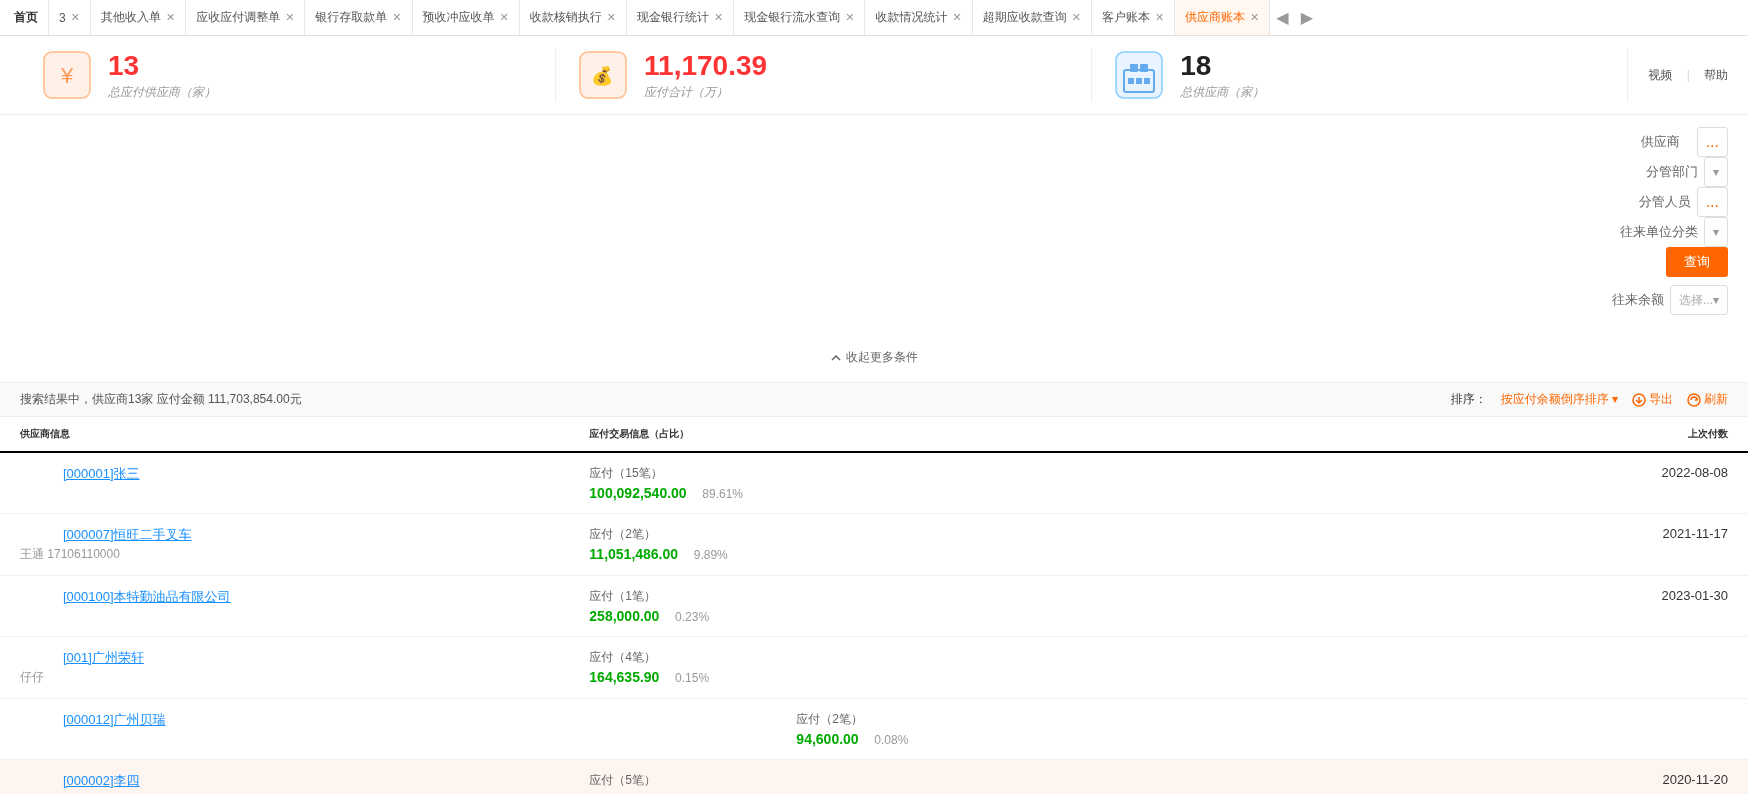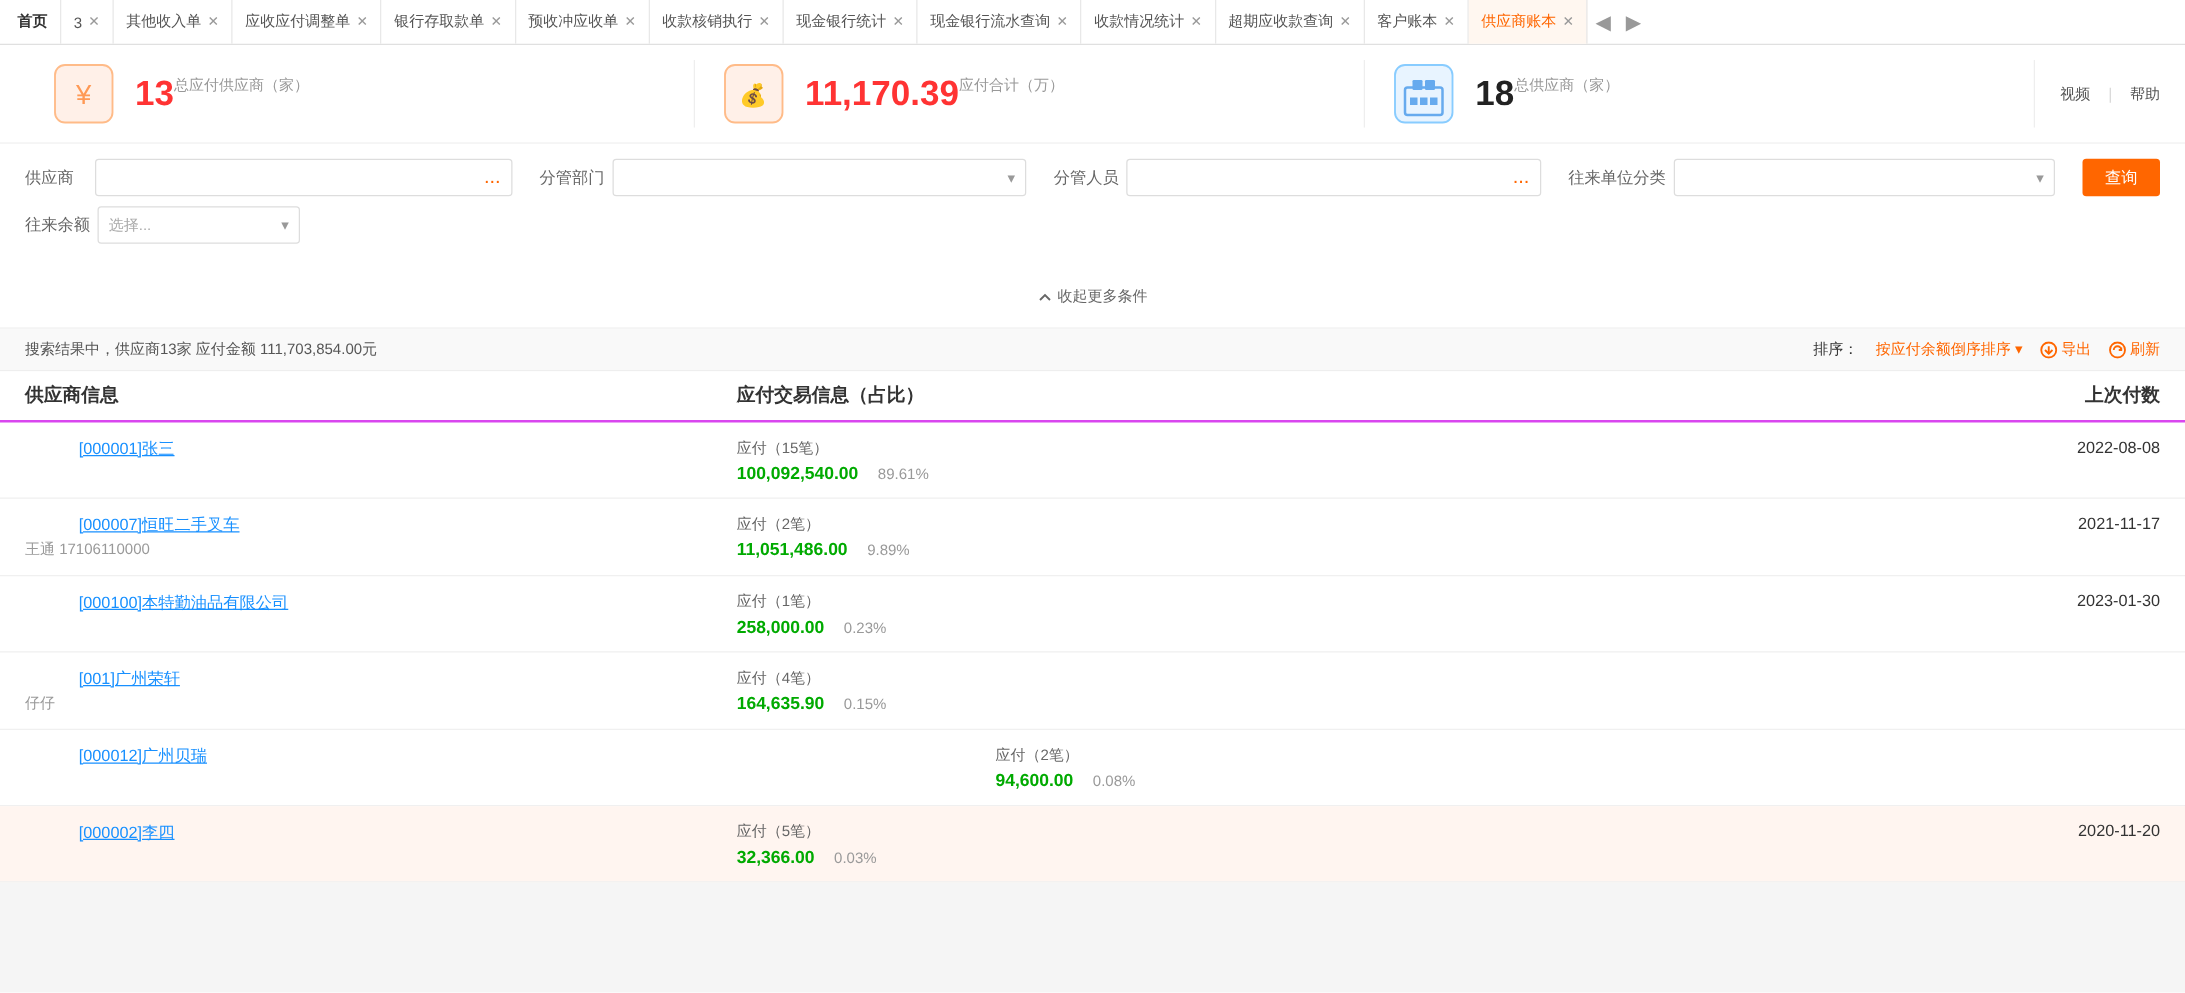--- a/index.html
+++ b/index.html
@@ -69,31 +69,32 @@
     .summary-icon {
       width: 54px;
       height: 54px;
       margin-right: 14px;
       flex-shrink: 0;
       display: flex;
       align-items: center;
       justify-content: center;
     }
     .summary-icon svg { width: 50px; height: 50px; }
-    .summary-content { display: flex; flex-direction: row; }
+    .summary-content { display: flex; flex-direction: column; }
     .summary-value {
       font-size: 28px;
       font-weight: bold;
       color: #ff3333;
       line-height: 1.2;
     }
     .summary-label {
       font-size: 12px;
       color: #999;
       margin-top: 2px;
+      font-style: italic;
     }
     .top-right-actions {
       display: flex;
       align-items: center;
       gap: 10px;
       font-size: 12px;
       color: #555;
       padding-left: 20px;
       white-space: nowrap;
     }
@@ -103,21 +104,22 @@
     
     .filter-area {
       background: #fff;
       padding: 12px 20px 8px;
       border-bottom: 1px solid #eee;
     }
     .filter-row {
       display: flex;
       align-items: flex-end;
       margin-bottom: 8px;
-      gap: 22px;
+      gap: 0;
+      flex-direction: column;
     }
     .filter-item {
       display: flex;
       align-items: center;
       gap: 6px;
       flex: 1;
     }
     .filter-label {
       font-size: 13px;
       color: #666;
@@ -206,22 +208,22 @@
     .icon-btn svg { width: 14px; height: 14px; }
 
     
     .data-table {
       background: #fff;
       width: 100%;
     }
     .table-header {
       display: flex;
       padding: 10px 20px;
-      border-bottom: 2px solid #d946ef;
-      font-size: 15px;
+      border-bottom: 2px solid #000000;
+      font-size: 10px;
       color: #333;
       font-weight: bold;
     }
     .col-supplier { flex: 2.5; }
     .col-transaction { flex: 3; }
     .col-lastpay { flex: 2; text-align: right; }
 
     .table-row {
       display: flex;
       padding: 12px 20px;

